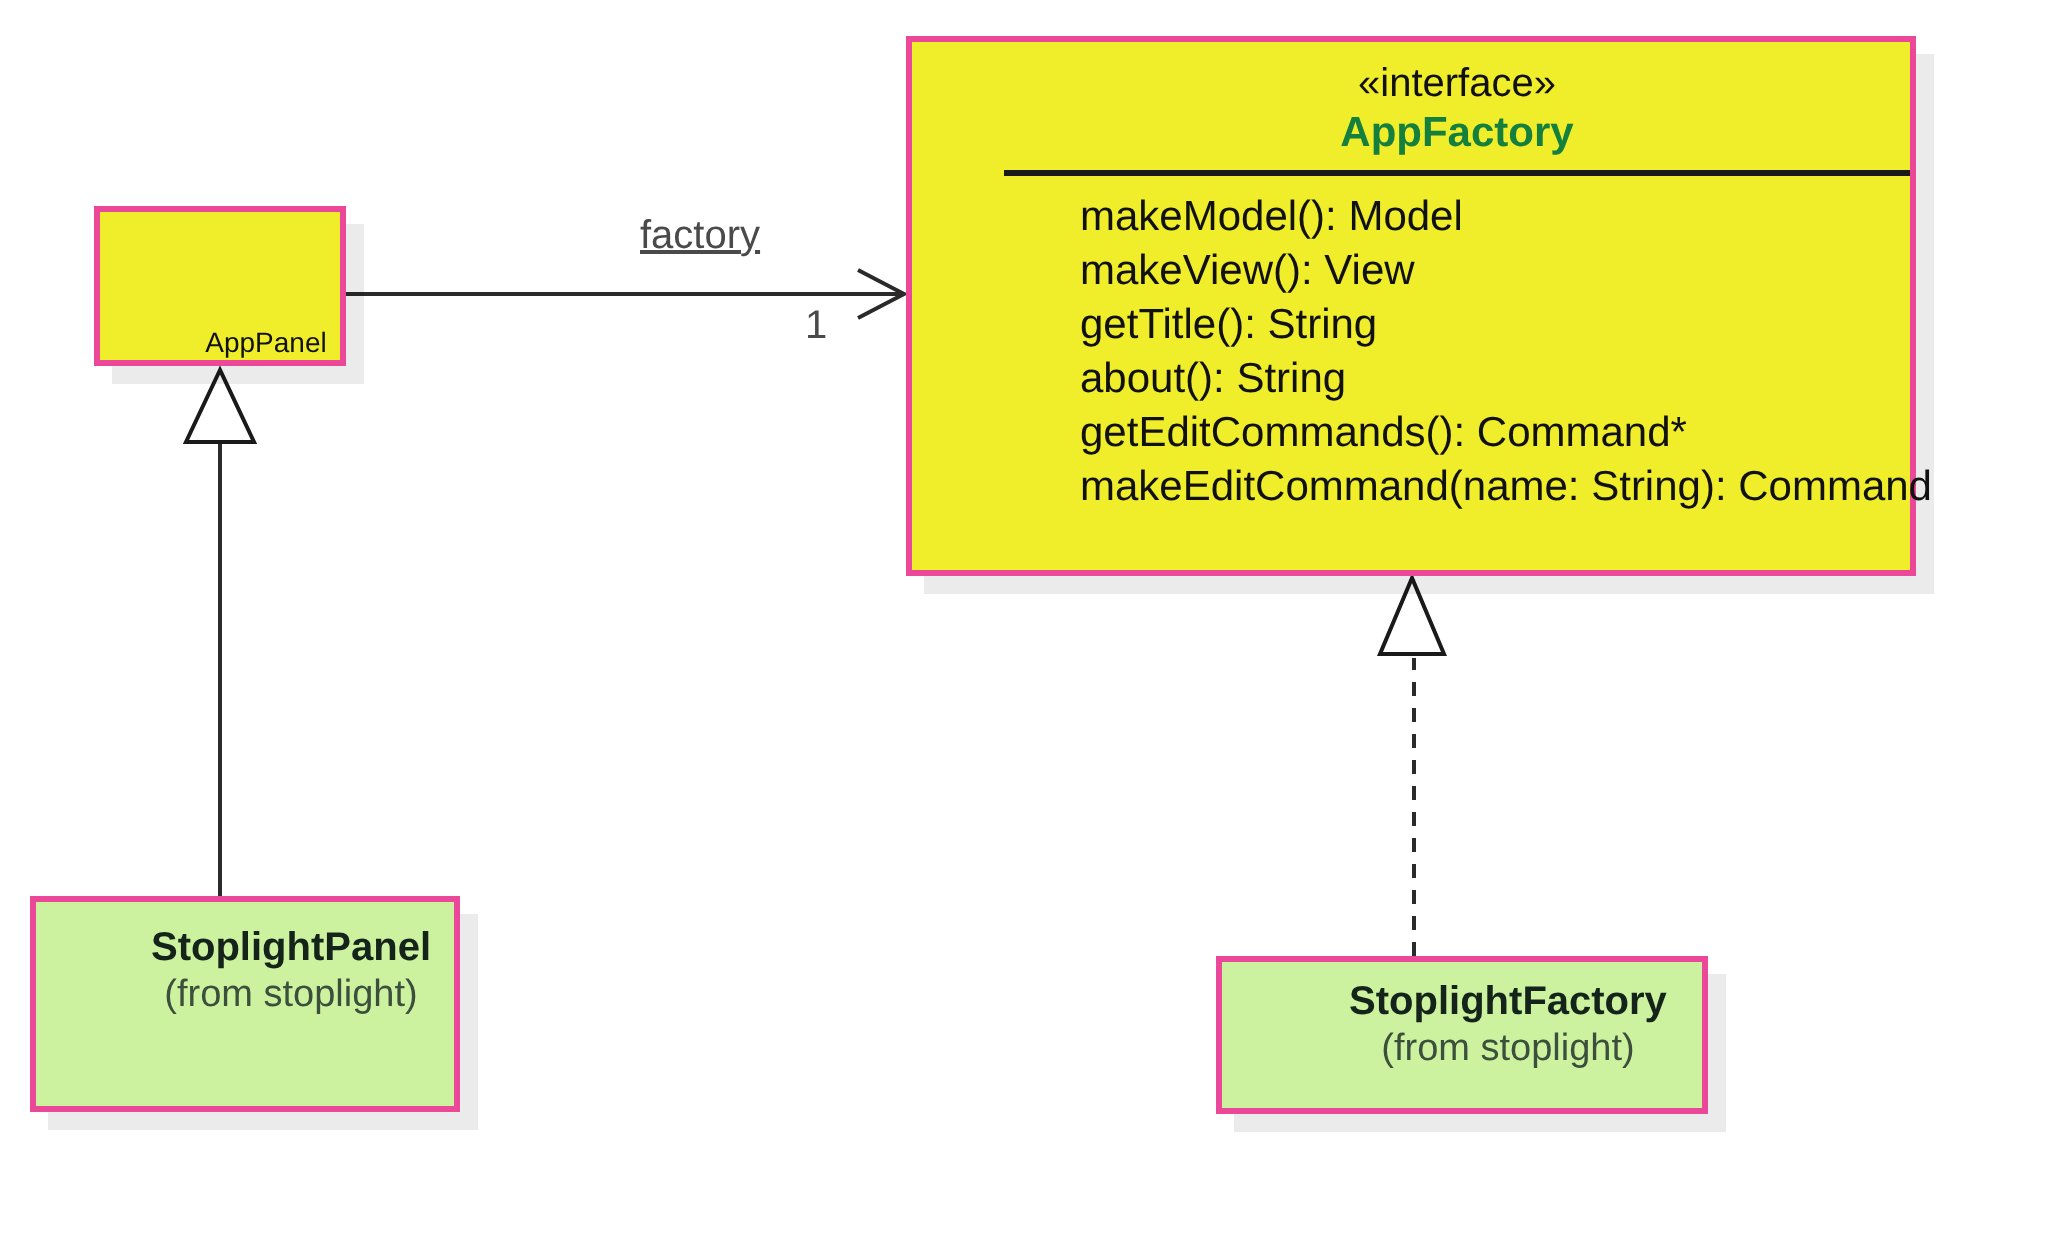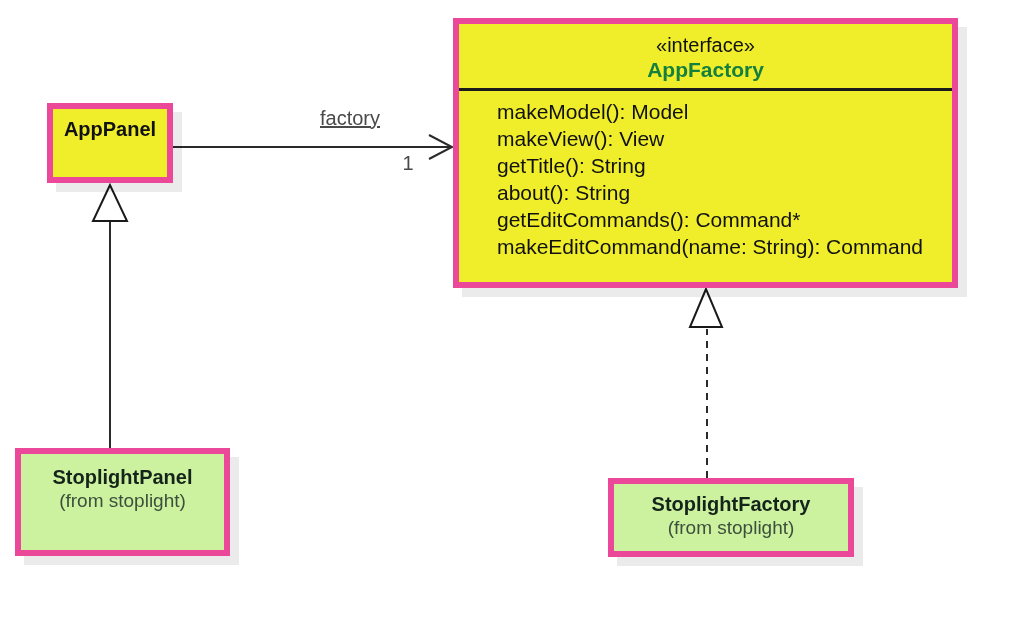--- a/index.html
+++ b/index.html
@@ -18,22 +18,23 @@
   svg.connectors {
     position: absolute;
     left: 0; top: 0;
     width: 1030px;
     height: 628px;
     pointer-events: none;
   }
   .uml-box {
     position: absolute;
     box-sizing: border-box;
-    border: 6px solid #ec4899;
+    border: 3px solid #ec4899;
     box-shadow: 9px 9px 0 rgba(0,0,0,0.08);
+    padding-left: 46px;
   }
   .yellow-box { background: #f0ee2b; }
   .green-box  { background: #ccf2a0; }
 
   
   .appfactory {
     left: 453px; top: 18px;
     width: 505px; height: 270px;
   }
   .appfactory .title-compartment {
@@ -66,24 +67,25 @@
   }
 
   
   .apppanel {
     left: 47px; top: 103px;
     width: 126px; height: 80px;
     text-align: center;
     padding-top: 8px;
   }
   .class-name {
-    font-size: 20px;
+    font-size: 14px;
     line-height: 25px;
-    font-weight: bold;
+    font-weight: normal;
     color: #111111;
+    margin-top: 45px;
   }
 
   
   .stoplightpanel {
     left: 15px; top: 448px;
     width: 215px; height: 108px;
     text-align: center;
     padding-top: 11px;
   }
   .stoplightfactory {

